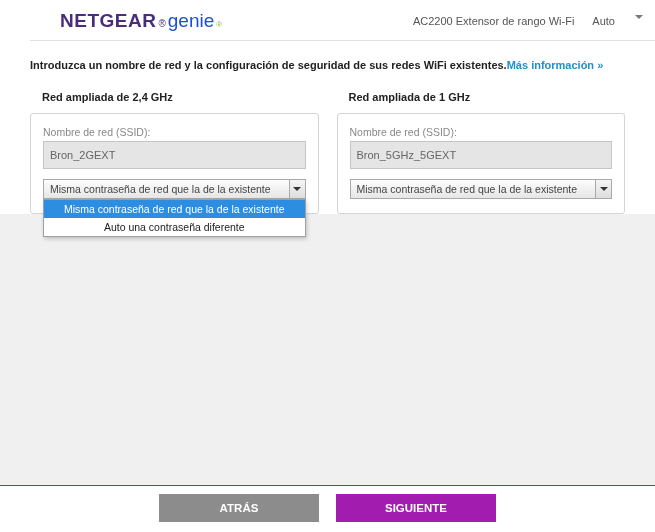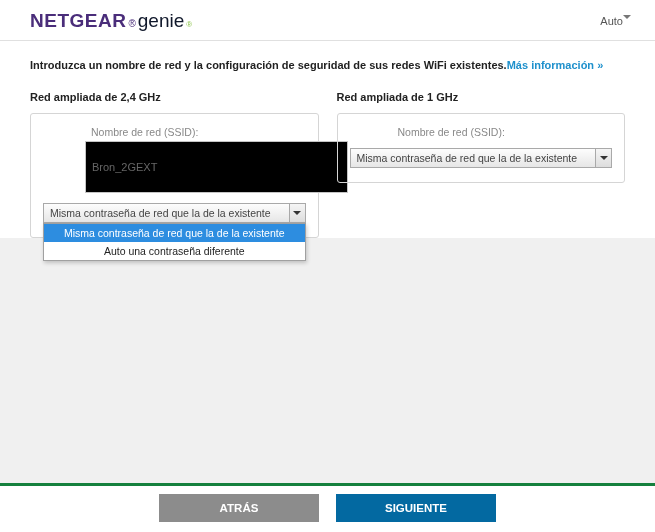--- a/index.html
+++ b/index.html
@@ -1,60 +1,61 @@
 <!DOCTYPE html>
 <html><head>
   <meta charset="utf-8">
   <style>
     * { margin: 0; padding: 0; box-sizing: border-box; }
     body { font-family: Arial, Helvetica, sans-serif; background: #f0f0f0; width: 655px; height: 532px; overflow: hidden; position: relative; }
     .main-area { background: #fff; }
-    .header { padding: 10px 24px 8px 30px; display: flex; align-items: center; justify-content: space-between; border-bottom: 1px solid #e0e0e0; }
+    .header { padding: 10px 12px 8px 30px; display: flex; align-items: center; justify-content: space-between; border-bottom: 1px solid #e0e0e0; margin-left: 30px; }
     .logo-wrap { display: flex; align-items: baseline; gap: 2px; }
     .logo-netgear { font-weight: bold; font-size: 19px; color: #4a2d7a; letter-spacing: 0.5px; }
     .logo-reg { font-size: 10px; color: #4a2d7a; vertical-align: super; }
-    .logo-genie { font-size: 19px; color: #0f172a; font-weight: 500; }
+    .logo-genie { font-size: 19px; color: #1d4ed8; font-weight: 500; }
     .logo-genie-reg { font-size: 8px; color: #8bc34a; vertical-align: super; }
     .header-right { display: flex; align-items: center; gap: 18px; font-size: 11px; color: #555; }
-    .lang-select { display: flex; gap: 0; cursor: pointer; }
+    .lang-select { display: flex; gap: 20px; cursor: pointer; }
     .chevron { width: 0; height: 0; border-left: 4px solid transparent; border-right: 4px solid transparent; border-top: 4px solid #777; display: inline-block; }
     .content { padding: 18px 30px 0 30px; }
     .intro-line { font-size: 11px; font-weight: bold; color: #222; }
     .intro-line a { color: #1e90cc; font-weight: bold; text-decoration: none; }
     .columns { display: flex; gap: 18px; margin-top: 20px; }
     .col { flex: 1; }
-    .band-title { font-size: 11px; font-weight: bold; color: #222; margin-bottom: 10px; }
+    .band-title { font-size: 11px; font-weight: bold; color: #222; margin-bottom: 10px; margin-left: 12px; }
     .card { border: 1px solid #d5d5d5; border-radius: 3px; padding: 12px 12px 14px 12px; position: relative; }
-    .field-label { font-size: 10.5px; color: #888; margin-bottom: 3px; margin-left: 48px; }
-    .text-input { width: 100%; border: 1px solid #c5c5c5; font-size: 11px; padding: 19px 6px; color: #666; background: #000000; margin-left: 42px; }
+    .field-label { font-size: 10.5px; color: #888; margin-bottom: 3px; }
+    .text-input { width: 100%; border: 1px solid #c5c5c5; font-size: 11px; padding: 7px 6px; color: #666; background: #e5e5e5; }
     .select-wrap { position: relative; margin-top: 10px; text-align: center; }
     .select-box { width: 100%; border: 1px solid #a9a9a9; background: linear-gradient(#fdfdfd, #e6e6e6); font-size: 10.5px; padding: 3px 20px 3px 6px; color: #444; cursor: pointer; position: relative; display: flex; align-items: center; }
     .select-arrow-btn { position: absolute; right: 0; top: 0; bottom: 0; width: 16px; border-left: 1px solid #a9a9a9; background: linear-gradient(#f5f5f5, #ddd); display: flex; align-items: center; justify-content: center; }
     .select-arrow-btn .tri { width: 0; height: 0; border-left: 4px solid transparent; border-right: 4px solid transparent; border-top: 4px solid #333; }
     .dropdown { position: absolute; top: 100%; left: 0; right: 0; background: #fff; border: 1px solid #a0a0a0; z-index: 5; box-shadow: 1px 2px 4px rgba(0,0,0,0.2); }
     .dropdown-item { font-size: 10.5px; padding: 3px 6px; color: #222; cursor: pointer; }
     .dropdown-item.sel { background: #2d8de0; color: #fff; }
-    .footer { position: absolute; bottom: 0; left: 0; right: 0; background: #fff; padding: 8px 0 10px 0; display: flex; justify-content: center; gap: 17px; border-top: 3px solid #15803d; }
+    .footer { position: absolute; bottom: 0; left: 0; right: 0; background: #fff; padding: 8px 0 10px 0; display: flex; justify-content: center; gap: 17px; border-top: 1px solid #15803d; }
     .btn { width: 160px; height: 28px; border: none; font-size: 11.5px; font-weight: bold; display: flex; align-items: center; justify-content: center; cursor: pointer; }
     .btn-back { background: #8c8c8c; color: #fff; }
-    .btn-next { background: #0369a1; color: #fff; }
+    .btn-next { background: #a21caf; color: #fff; }
     .gray-body { position: absolute; top: 225px; left: 0; right: 0; bottom: 46px; background: #f0f0f0; z-index: -1; }
   </style>
 </head>
 <body>
 
 <div class="main-area">
   <div class="header">
     <div class="logo-wrap">
       <span class="logo-netgear">NETGEAR</span>
         <span class="logo-reg">®</span>
       <span class="logo-genie">genie</span>
         <span class="logo-genie-reg">®</span>
     </div>
     <div class="header-right">
+      <span>AC2200 Extensor de rango Wi-Fi</span>
       <div class="lang-select">
         <span>Auto</span>
         <span class="chevron"></span>
       </div>
     </div>
   </div>
 
   <div class="content">
     <div class="intro-line">
       <span>Introduzca un nombre de red y la configuración de seguridad de sus redes WiFi existentes.</span><a href="#">Más información »</a>
@@ -78,20 +79,21 @@
               <div class="dropdown-item">Auto una contraseña diferente</div>
             </div>
           </div>
         </div>
       </div>
 
       <div class="col">
         <div class="band-title">Red ampliada de 1 GHz</div>
         <div class="card">
           <div class="field-label">Nombre de red (SSID):</div>
+          <input class="text-input" type="text" value="Bron_5GHz_5GEXT" style="">
           <div class="select-wrap">
             <div class="select-box">
               <span>Misma contraseña de red que la de la existente</span>
               <div class="select-arrow-btn">
                   <div class="tri"></div>
                 </div>
             </div>
           </div>
         </div>
       </div>

